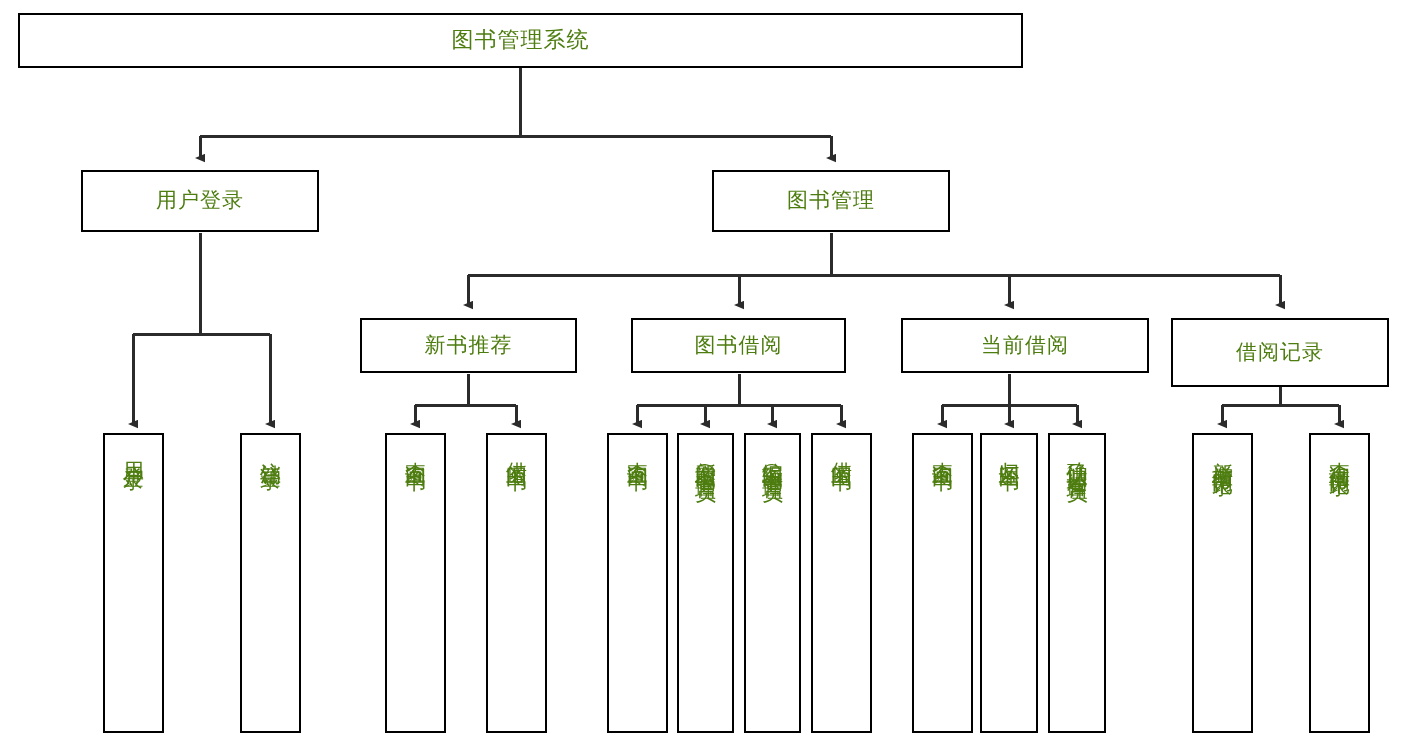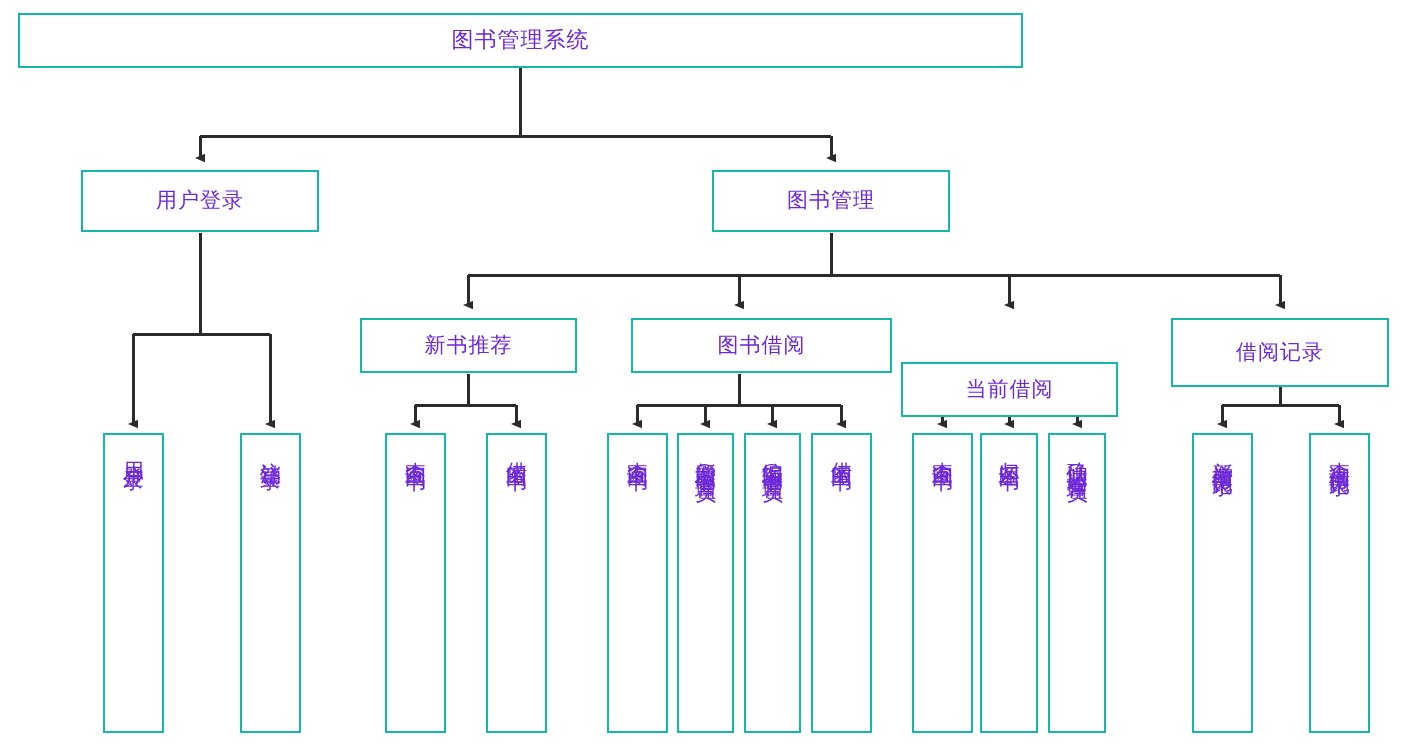--- a/index.html
+++ b/index.html
@@ -20,26 +20,26 @@
     position: absolute;
     left: 0;
     top: 0;
     width: 1405px;
     height: 747px;
     pointer-events: none;
   }
   .node {
     position: absolute;
     box-sizing: border-box;
-    border: 2px solid #14b8a6;
+    border: 2px solid #000000;
     background: #ffffff;
     display: flex;
     align-items: center;
     justify-content: center;
-    color: #6d28d9;
+    color: #4d7c0f;
   }
   .node.h {
     font-size: 21px;
     line-height: 1.2;
     letter-spacing: 1px;
   }
   .node.v {
     align-items: flex-start;
     justify-content: center;
     padding-top: 10px;
@@ -122,22 +122,22 @@
       <path d="M1339,405 L1339,424" marker-end="url(#arrow)"></path>
     </g>
   </svg>
 
   <div class="node h root" style="left:18px; top:13px; width:1005px; height:55px;">图书管理系统</div>
 
   <div class="node h" style="left:81px; top:170px; width:238px; height:62px;">用户登录</div>
   <div class="node h" style="left:360px; top:318px; width:217px; height:55px;">新书推荐</div>
 
   <div class="node h" style="left:712px; top:170px; width:238px; height:62px;">图书管理</div>
-  <div class="node h" style="left:631px; top:318px; width:261px; height:55px;">图书借阅</div>
-  <div class="node h" style="left:901px; top:318px; width:217px; height:55px;margin-top:44px;">当前借阅</div>
+  <div class="node h" style="left:631px; top:318px; width:215px; height:55px;">图书借阅</div>
+  <div class="node h" style="left:901px; top:318px; width:248px; height:55px;">当前借阅</div>
   <div class="node h" style="left:1171px; top:318px; width:218px; height:69px;">借阅记录</div>
 
   <div class="node v" style="left:103px; top:433px; width:61px; height:300px;">
     <span class="vlabel">用户登录</span>
   </div>
   <div class="node v" style="left:240px; top:433px; width:61px; height:300px;">
     <span class="vlabel">注销登录</span>
   </div>
 
   <div class="node v" style="left:385px; top:433px; width:61px; height:300px;">

